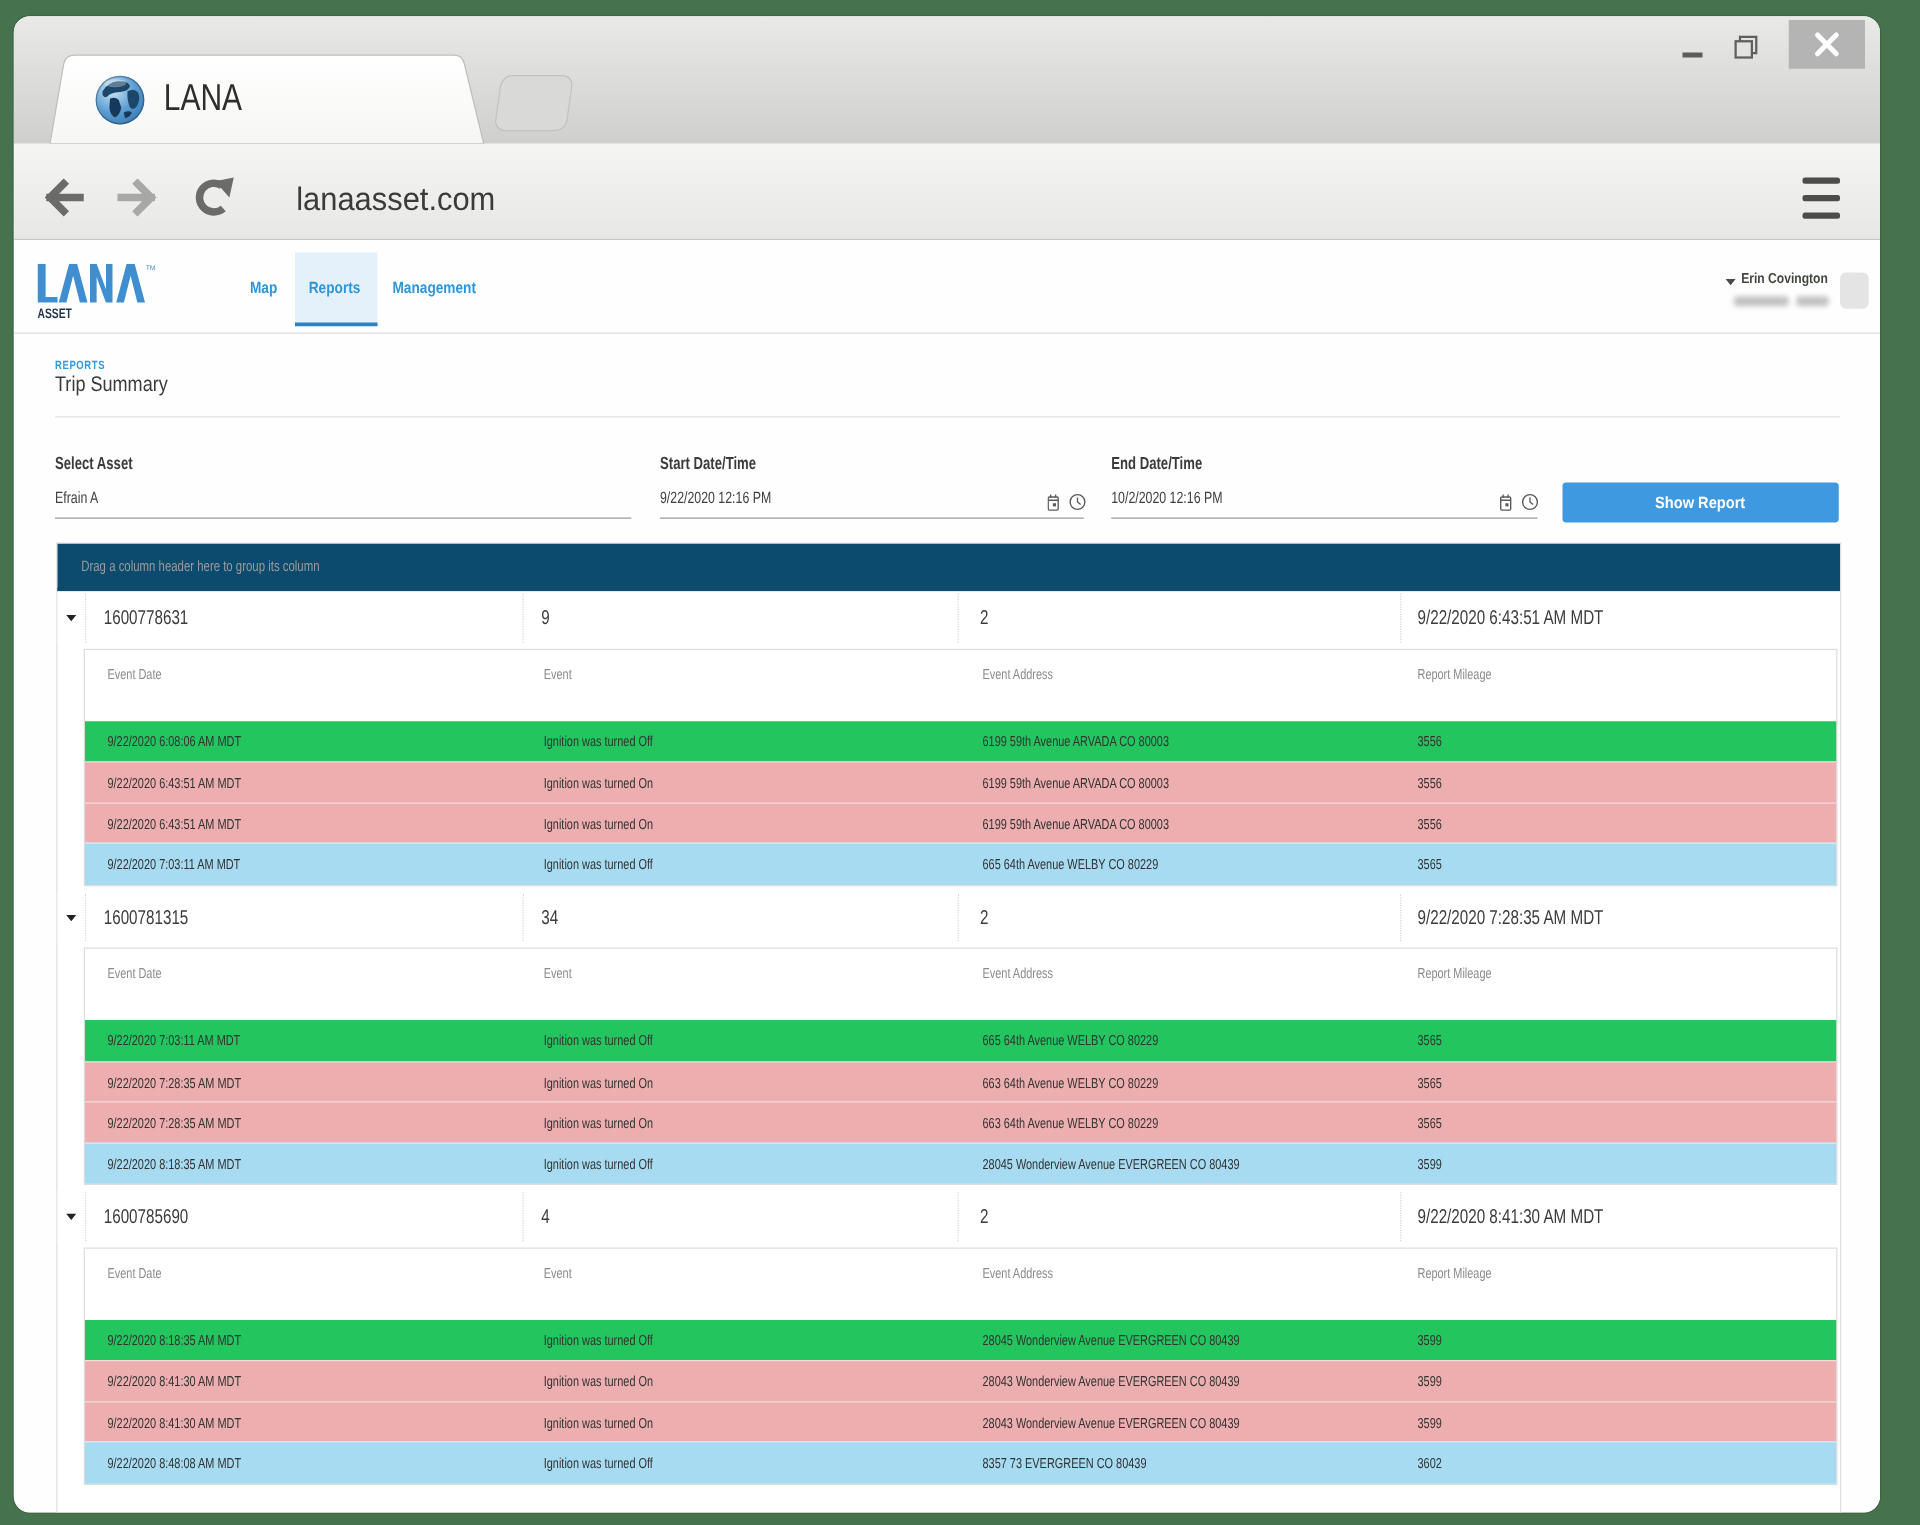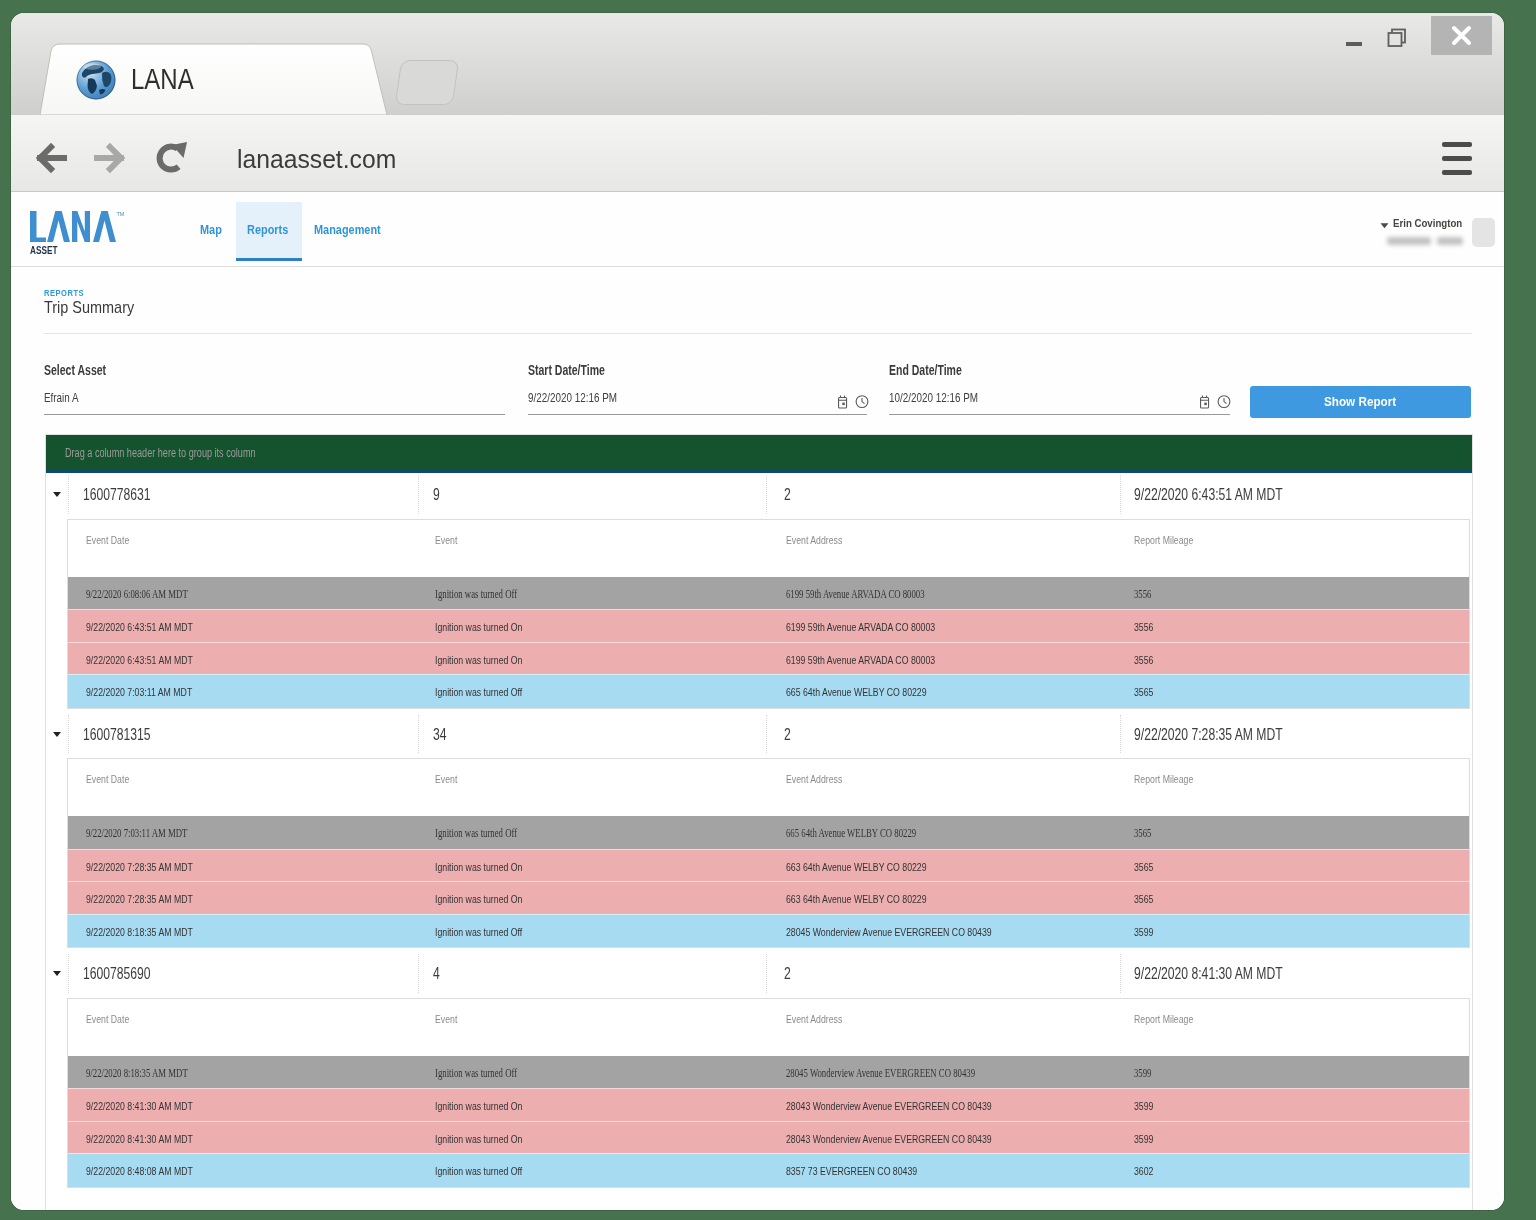--- a/index.html
+++ b/index.html
@@ -36,37 +36,37 @@
 .divider { position:absolute; left:33px; top:320px; width:1428px; height:1px; background:#e4e4e4; }
 .flabel { position:absolute; top:349px; font-size:14px; font-weight:bold; color:#3b3b3b; transform:scaleX(.75); transform-origin:0 0; }
 .fvalue { position:absolute; top:377px; font-size:13px; color:#404040; transform:scaleX(.76); transform-origin:0 0; }
 .fline { position:absolute; top:401px; height:1px; background:#999; }
 .showbtn { position:absolute; left:1239px; top:373px; width:221px; height:32px; background:#3e99e0; border-radius:3px; color:#fff; font-weight:bold; font-size:13px; text-align:center; line-height:32px; }
 .showbtn span { display:inline-block; transform:scaleX(.9); }
 .gx { display:inline-block; transform:scaleX(.76); transform-origin:0 50%; white-space:nowrap; }
 
 
 .grid { position:absolute; left:34px; top:421px; width:1428px; height:776px; border:1px solid #e0e0e0; border-bottom:none; background:#fff; }
-.gpanel { height:38px; background:#14532d; border-bottom:3px solid #0c4a6e; color:#9b9b9b; font-size:12px; line-height:37px; padding-left:19px; }
+.gpanel { height:38px; background:#0c4a6e; border-bottom:3px solid #0c4a6e; color:#9b9b9b; font-size:12px; line-height:37px; padding-left:19px; }
 .exportrow { height:42px; border-bottom:1px solid #e3e3e3; background:#fcfcfc; line-height:42px; color:#3c3c3c; font-size:12.5px; }
 .bluehead { height:37px; background:#3b97dc; margin-top:2px; position:relative; color:#fff; font-weight:bold; font-size:11.5px; line-height:37px; }
 .mrow { height:42.5px; position:relative; font-size:16px; color:#3c3c3c; line-height:43px; background:#fff; }
 .cell { position:absolute; top:0; transform:scaleX(.76); transform-origin:0 50%; white-space:nowrap; }
 .c1 { left:37px; } .c2 { left:387px; } .c3 { left:738px; } .c4 { left:1088px; }
 .vsep { position:absolute; top:4px; bottom:4px; width:0; border-left:1px dotted rgba(255,255,255,.5); }
 .vsepg { position:absolute; top:2px; bottom:2px; width:0; border-left:1px dotted #d8d8d8; }
 .s1 { left:22px; } .s2 { left:372px; } .s3 { left:720px; } .s4 { left:1074px; }
 .tri { position:absolute; left:7px; top:19px; width:0; height:0; border-left:4.5px solid transparent; border-right:4.5px solid transparent; border-top:5.5px solid #222; }
 
 .panel { margin:3px 2px 4px 21px; border:1px solid #ddd; background:#fff; }
 .phead { height:57px; position:relative; font-size:11.5px; color:#8b8b8b; line-height:41px; }
 .prow { height:33.5px; position:relative; font-size:11.5px; color:#333; line-height:34px; }
 .prow + .prow { border-top:1px solid rgba(255,255,255,.55); margin-top:-1px; }
 .p1 { left:18px; } .p2 { left:367px; } .p3 { left:718px; } .p4 { left:1066px; }
-.rgreen { background:#a3a3a3;font-family:Liberation Serif, serif; }
+.rgreen { background:#22c55e; }
 .rpink { background:#edaeb0; }
 .rblue { background:#a6dbf2; }
 </style>
 </head>
 <body>
 <div class="win">
   <div class="tabbar"></div>
   <div class="addrbar"></div>
   <div class="appheader"></div>
   <div class="content"></div>

